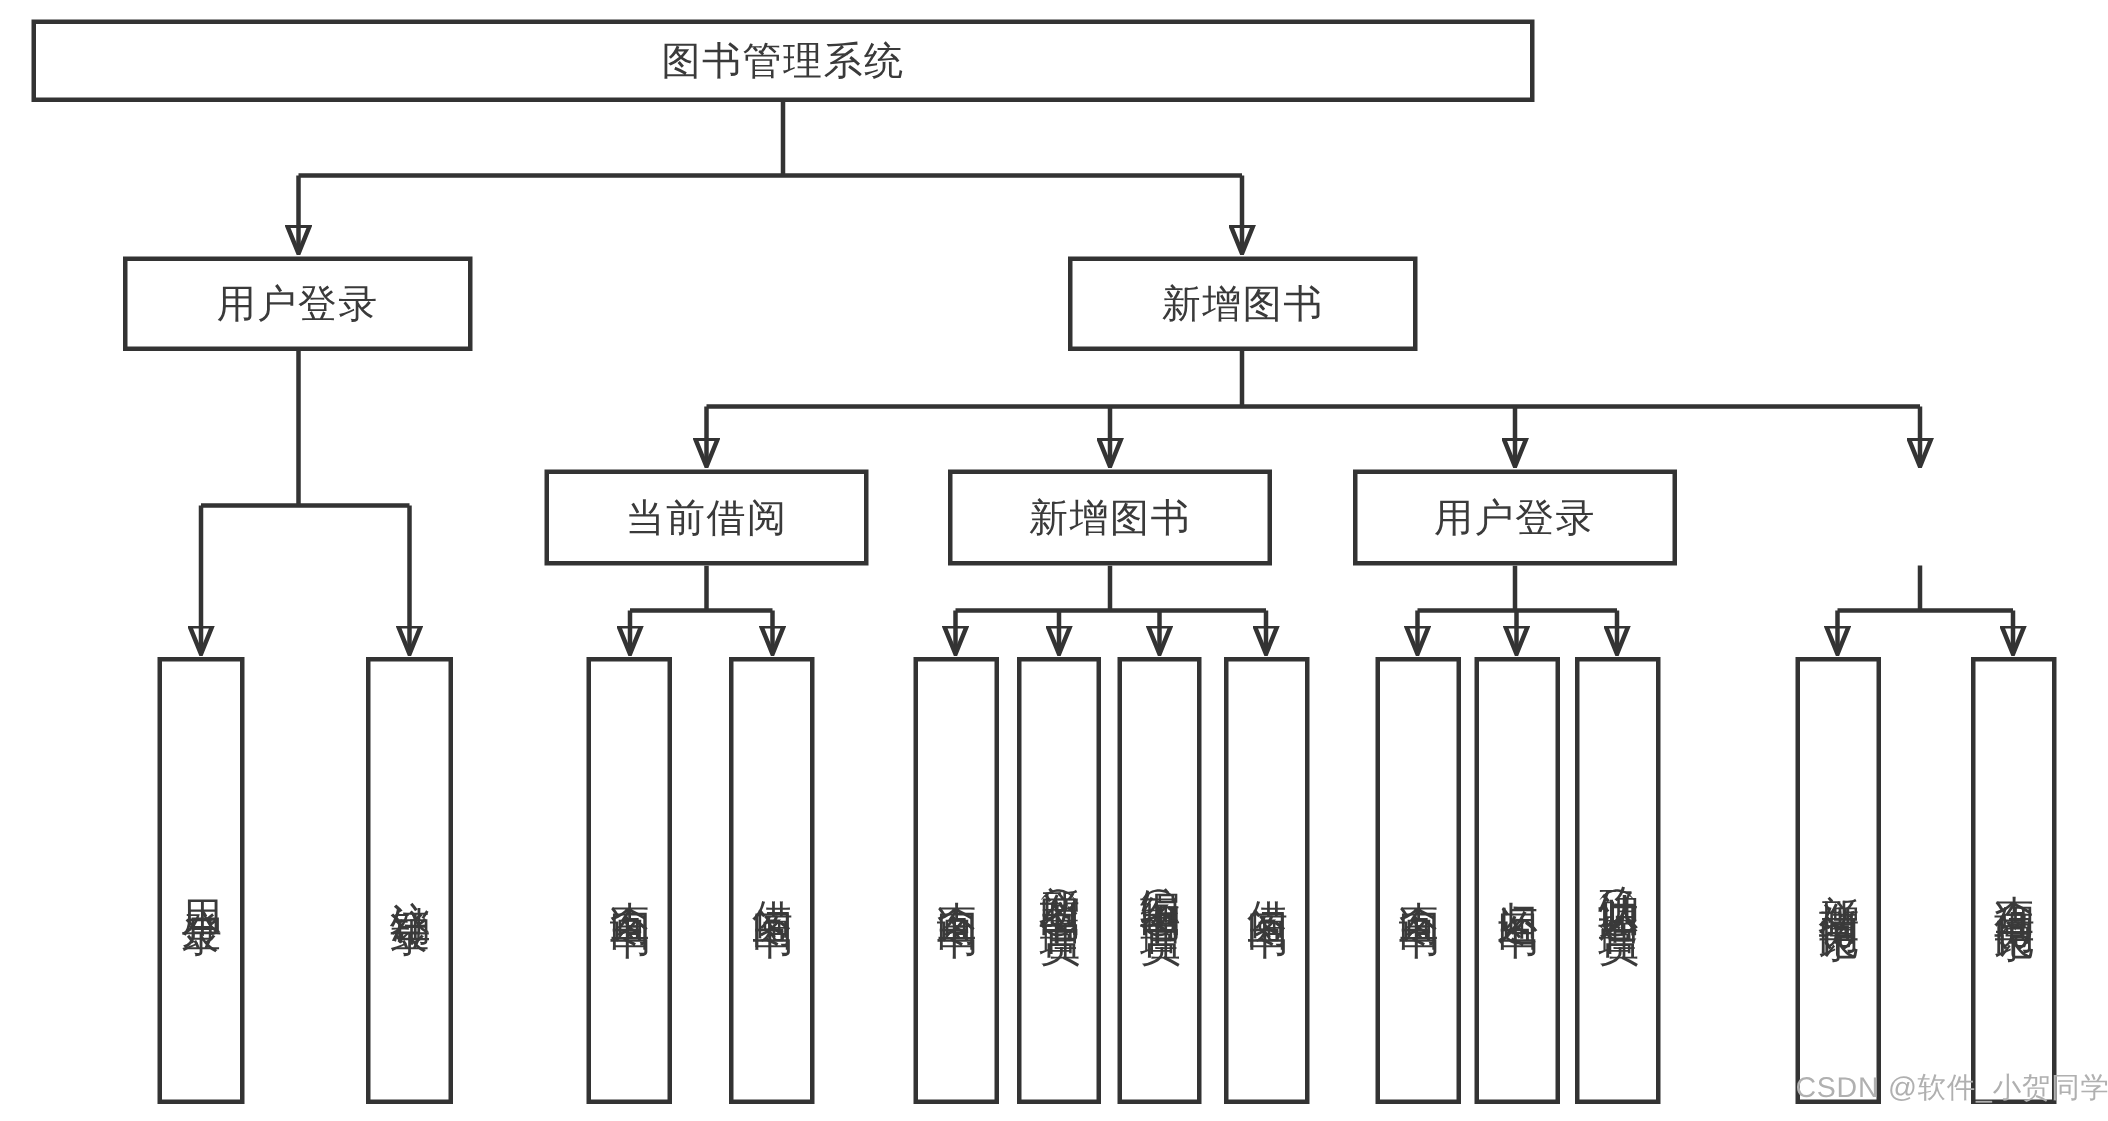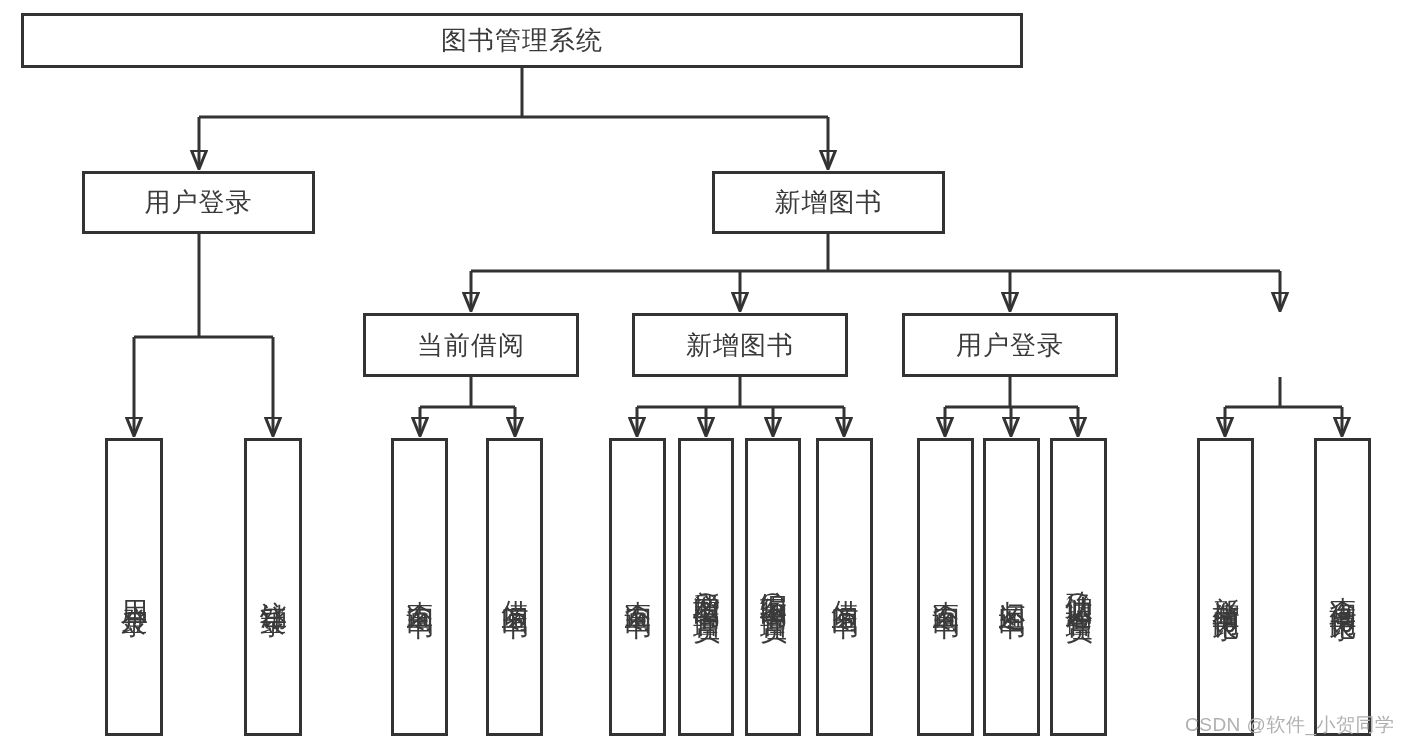--- a/index.html
+++ b/index.html
@@ -5,21 +5,21 @@
   html,body{margin:0;padding:0;background:#fff;}
   body{font-family:"Liberation Sans","DejaVu Sans",sans-serif;}
   .canvas{position:relative;width:1405px;height:747px;background:#fff;overflow:hidden;padding-left:19px;}
   .connectors{position:absolute;left:0;top:0;z-index:1;}
   .connectors path{stroke:#333;stroke-width:3;fill:none;}
   .node{position:absolute;box-sizing:border-box;border:3px solid #333;background:#fff;
         display:flex;align-items:center;justify-content:center;z-index:2;color:#3a3a3a;}
   .node .lbl{white-space:nowrap;}
   .node.h .lbl{font-size:26px;letter-spacing:1px;}
   .node.v .lbl{writing-mode:vertical-rl;text-orientation:mixed;font-size:27px;letter-spacing:4px;line-height:1;}
-  .watermark{position:absolute;z-index:3;font-size:19px;letter-spacing:0.5px;white-space:nowrap;}
+  .watermark{position:absolute;z-index:3;font-size:19px;letter-spacing:0.5px;white-space:nowrap;margin-left:12px;}
 </style>
 </head>
 <body>
 
 <div class="canvas">
 
   <svg class="connectors" width="1405" height="747" viewBox="0 0 1405 747">
     <defs>
       <marker id="ah" markerUnits="userSpaceOnUse" markerWidth="20" markerHeight="18" refX="17" refY="9" orient="auto">
         <path d="M0.5,1.5 L19,9 L0.5,16.5 Z" fill="#333" stroke="none"></path>

